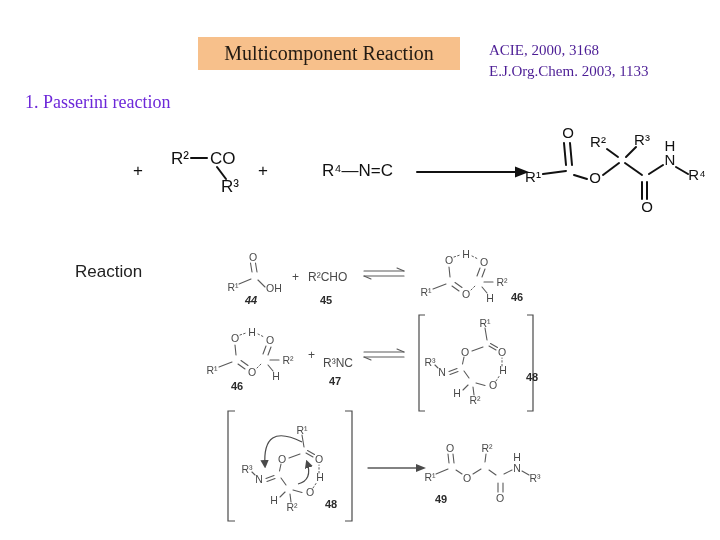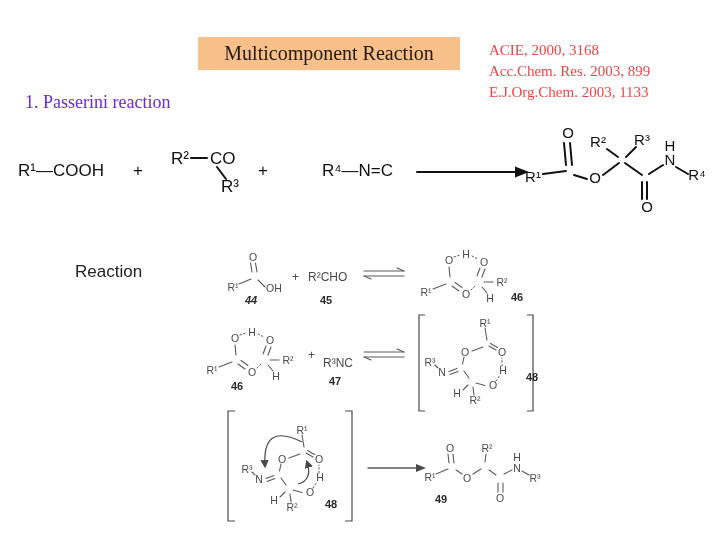--- a/index.html
+++ b/index.html
@@ -8,21 +8,21 @@
     overflow:hidden; font-family:"Liberation Sans", sans-serif; color:#111;
     margin:0 auto;
   }
   .t{position:absolute; white-space:nowrap;}
   .serif{font-family:"Liberation Serif", serif;}
   .sans{font-family:"Liberation Sans", sans-serif;}
   #title-box{
     left:198px; top:37px; width:262px; height:33px; line-height:33px;
     text-align:center; font-size:20px; color:#221a12;
   }
-  #references{left:489px; top:40px; font-size:15px; line-height:21px; color:#ef4444;}
+  #references{left:489px; top:40px; font-size:15px; line-height:21px; color:#4c1d95;}
   #heading{left:25px; top:92px; font-size:18px; color:#6d28d9;}
   #mech-label{left:75px; top:262px; font-size:17px; color:#222;}
   .rxn-text{font-size:17px; color:#111; top:161px;}
   .num{font-size:11px; font-weight:bold; color:#2b2b2b;}
   .mtext{font-size:12px; color:#4a4a4a;}
   svg{position:absolute; overflow:visible;}
   svg text{font-family:"Liberation Sans", sans-serif;}
   .main svg text, svg.main text{font-size:15px; fill:#111;}
   svg.main line{stroke:#111; stroke-width:2; stroke-linecap:round;}
   svg.main .head{fill:#111;}
@@ -35,26 +35,24 @@
   .anchor-mid{text-anchor:middle;}
 </style>
 </head>
 <body>
 
 <div id="slide">
 
   <div class="t serif" id="title-box" style="background: rgb(247, 192, 139);">Multicomponent Reaction</div>
   <div class="t serif" id="references">
     <div>ACIE, 2000, 3168</div>
-    <div>Acc.Chem. Res. 2003, 899</div>
     <div>E.J.Org.Chem. 2003, 1133</div>
   </div>
   <div class="t serif" id="heading">1. Passerini reaction</div>
 
-  <div class="t sans rxn-text" style="left:18px;">R¹—COOH</div>
   <div class="t sans rxn-text" style="left:133px;">+</div>
 
   <svg class="main" style="left:163px; top:136px;" width="92" height="62" viewBox="0 0 92 62">
     <text x="8" y="28" style="font-size:17px">R²</text>
     <g>
       <line x1="28" y1="22" x2="44" y2="22"></line>
       <line x1="54" y1="31" x2="63" y2="43"></line>
     </g>
     <text x="47" y="28" style="font-size:17px">CO</text>
     <text x="58" y="56" style="font-size:17px">R³</text>

